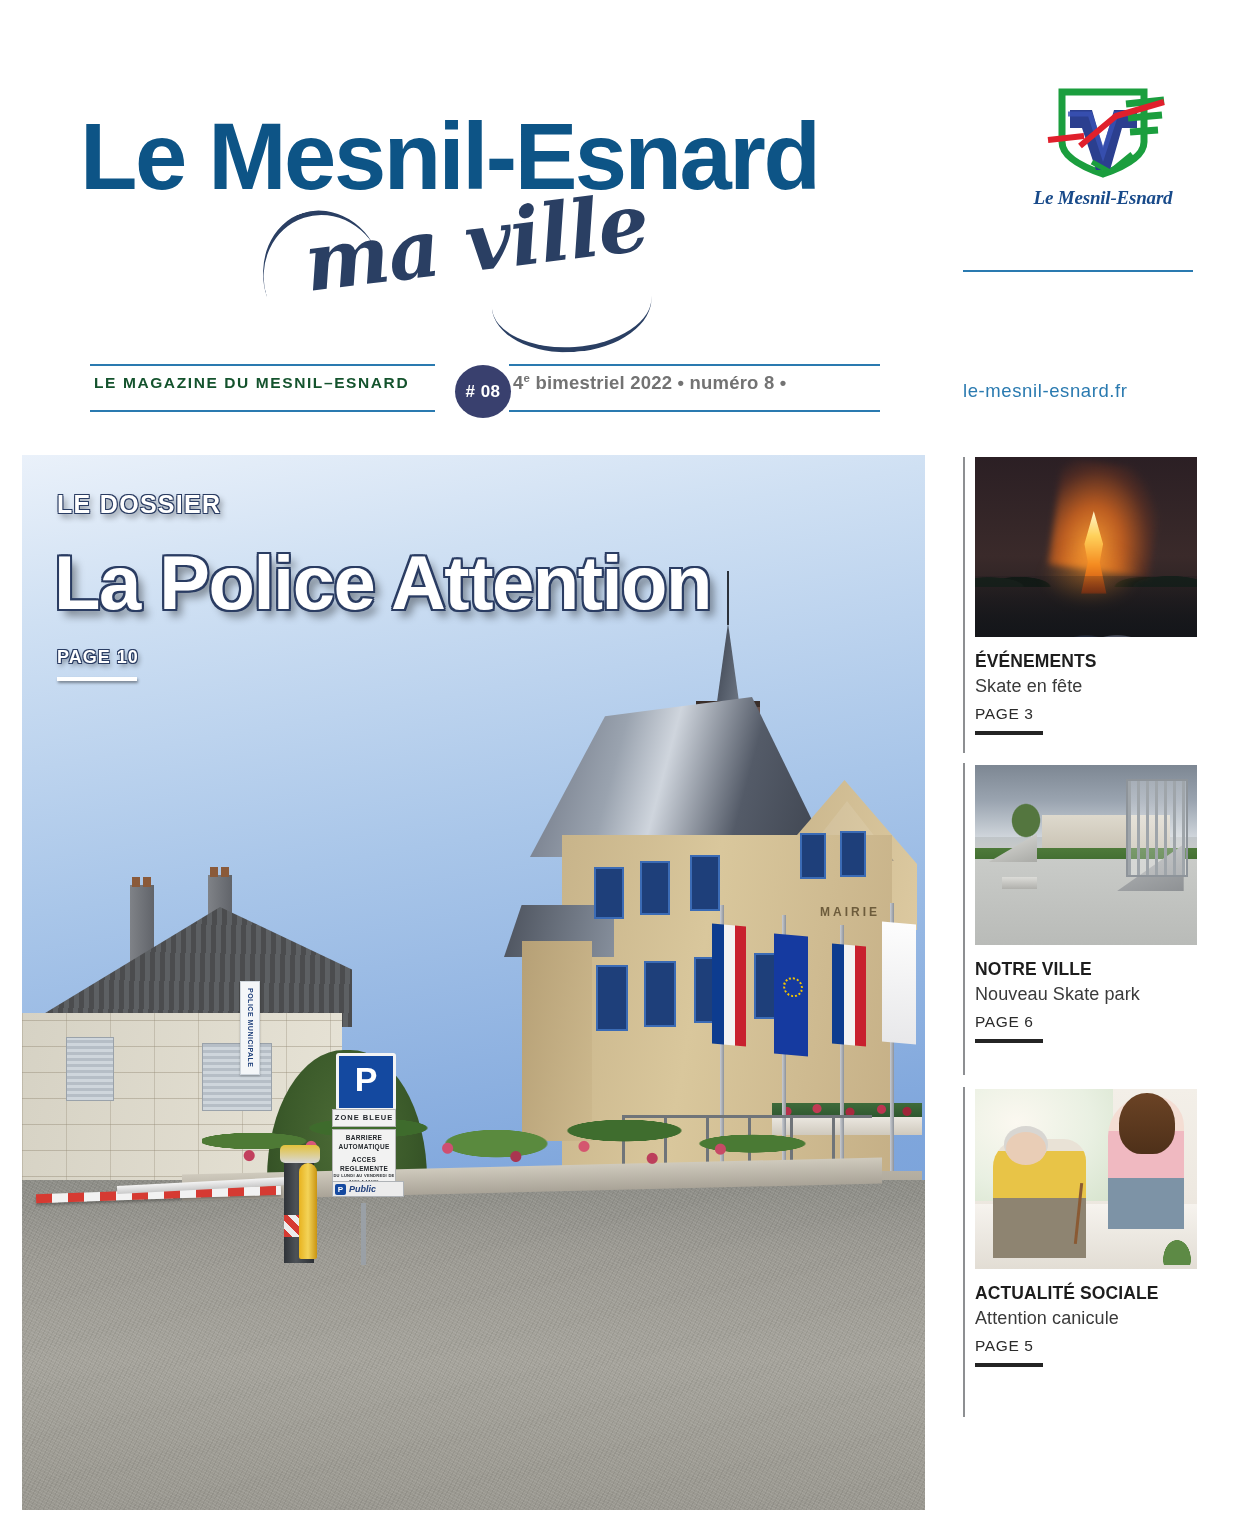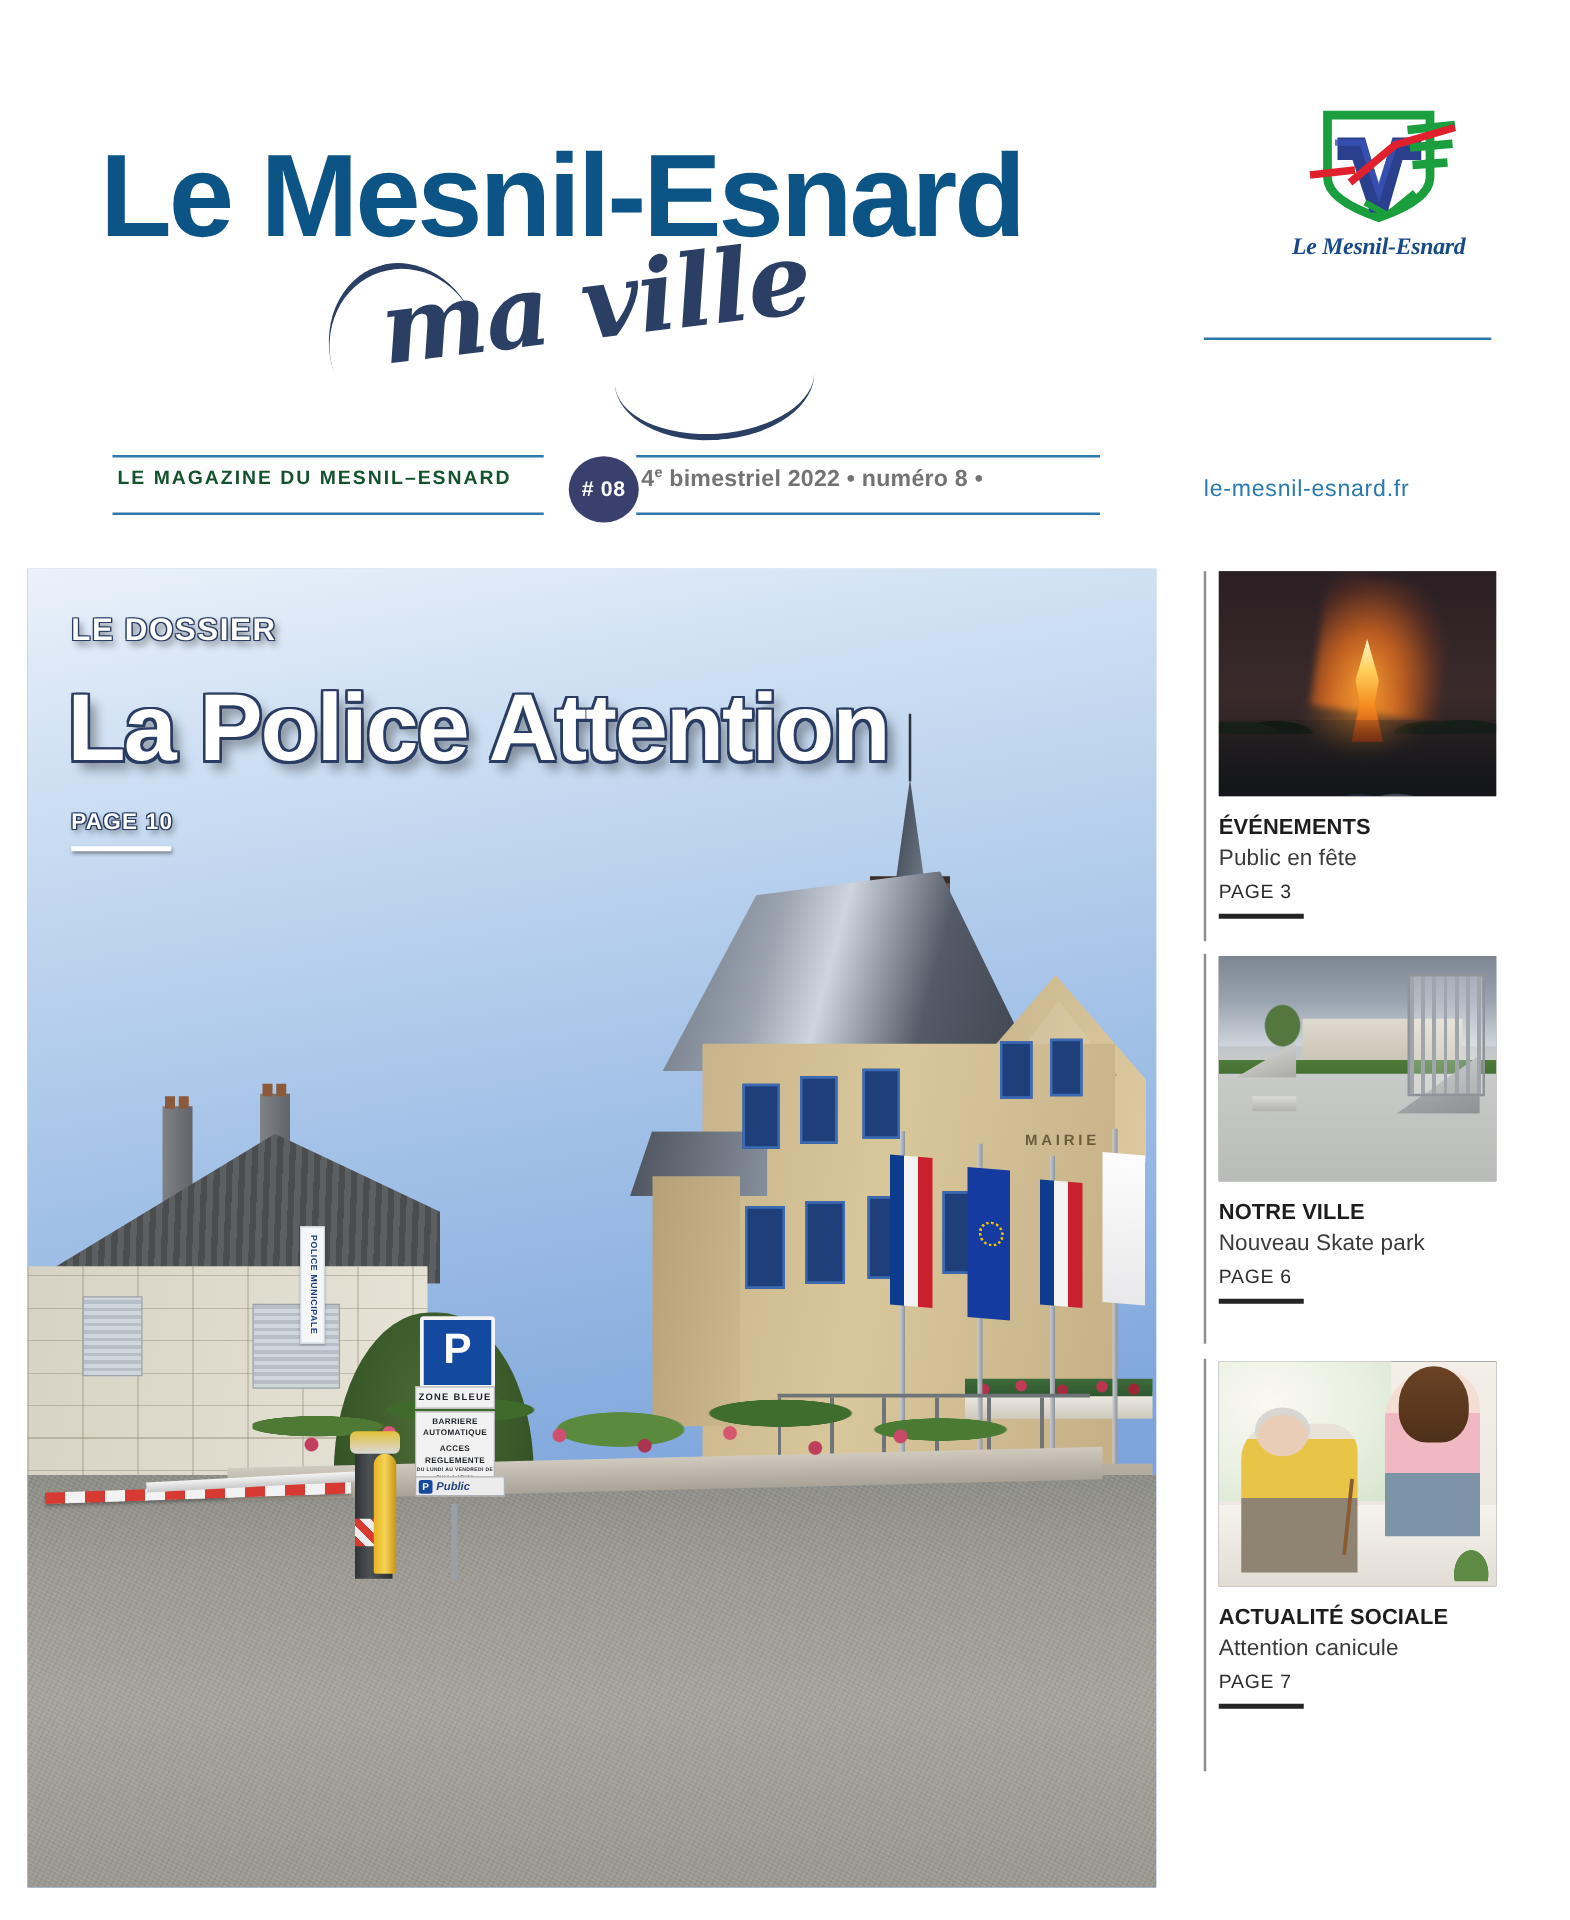--- a/index.html
+++ b/index.html
@@ -614,21 +614,21 @@
   <div class="teaser" style="top:2px;">
     <div class="teaser-img">
       <div class="img-bonfire"></div>
       <div class="bf-trees"></div>
       <div class="bf-smoke"></div>
       <div class="bf-glow"></div>
       <div class="bf-flame"></div>
       <div class="bf-crowd"></div>
     </div>
     <div class="teaser-cat">ÉVÉNEMENTS</div>
-    <div class="teaser-title">Public en fête</div>
+    <div class="teaser-title">Skate en fête</div>
     <div class="teaser-page">PAGE 3</div>
     <div class="teaser-rule"></div>
   </div>
 
   <div class="teaser" style="top:310px;">
     <div class="teaser-img">
       <div class="img-skate"></div>
       <div class="sk-cloud"></div>
       <div class="sk-tree"></div>
       <div class="sk-bldg"></div>
@@ -652,16 +652,16 @@
       <div class="cr-sofa"></div>
       <div class="cr-person"></div>
       <div class="cr-hair"></div>
       <div class="cr-elder"></div>
       <div class="cr-head"></div>
       <div class="cr-cane"></div>
       <div class="cr-plant"></div>
     </div>
     <div class="teaser-cat">ACTUALITÉ SOCIALE</div>
     <div class="teaser-title">Attention canicule</div>
-    <div class="teaser-page">PAGE 7</div>
+    <div class="teaser-page">PAGE 5</div>
     <div class="teaser-rule"></div>
   </div>
 </div>
 
 </body></html>

